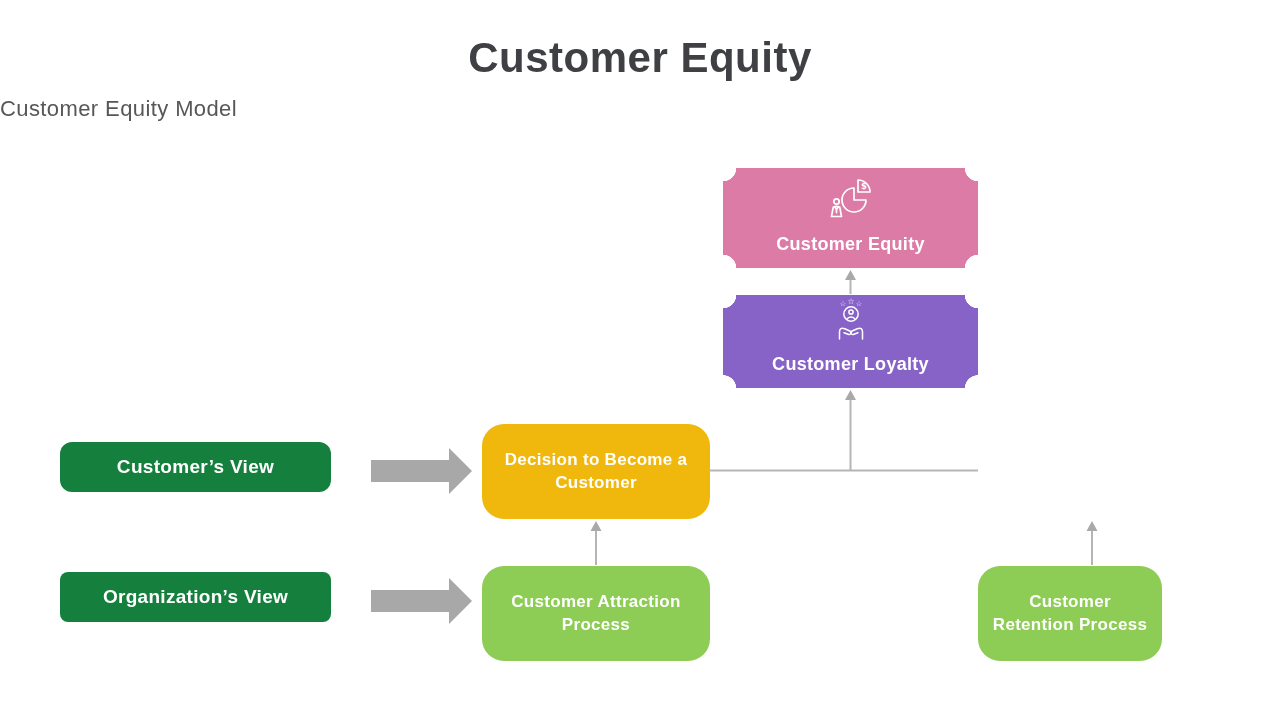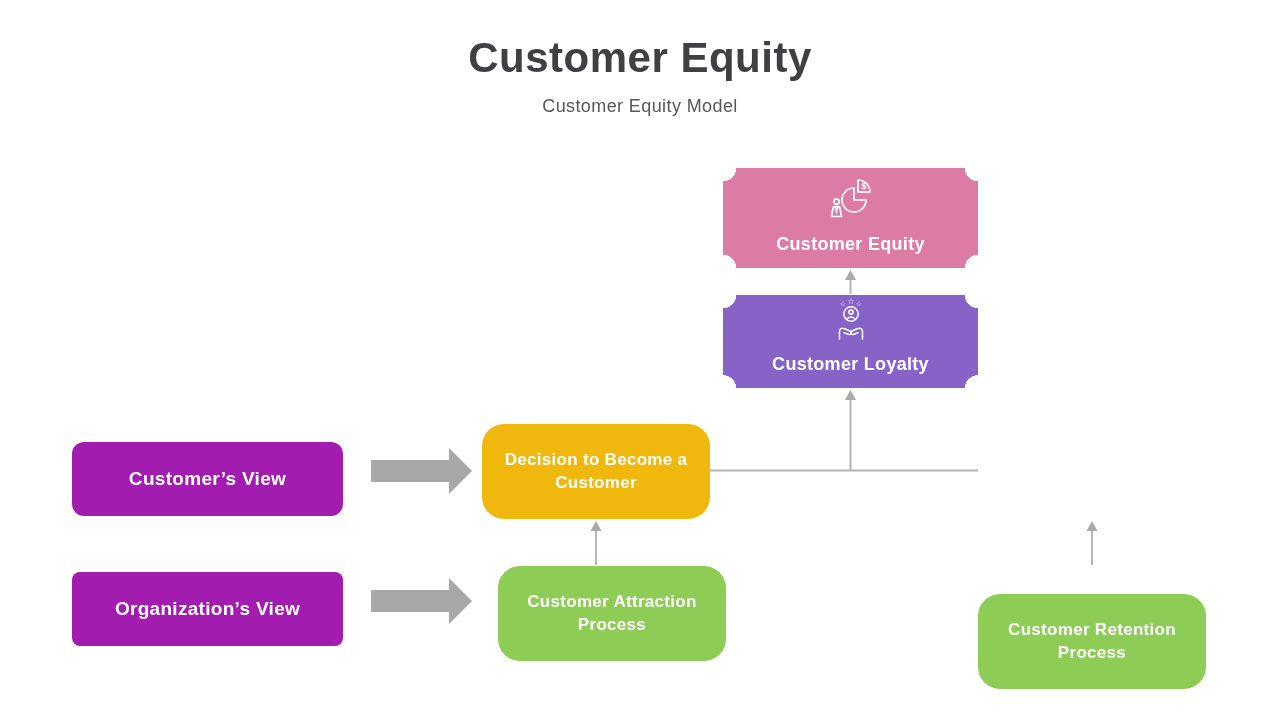--- a/index.html
+++ b/index.html
@@ -9,22 +9,22 @@
     position:relative;
   }
   .canvas{position:absolute;inset:0;}
 
   
   .title{
     position:absolute;top:34px;left:0;width:1280px;text-align:center;
     font-size:42px;font-weight:800;letter-spacing:.5px;color:#3e4043;margin:0;
   }
   .subtitle{
-    position:absolute;top:96px;left:0;width:1280px;text-align:center;
-    font-size:18px;font-weight:400;letter-spacing:.4px;color:#575757;
+    position:absolute;top:96px;left:0;width:1280px;text-align:left;
+    font-size:22px;font-weight:400;letter-spacing:.4px;color:#575757;
   }
 
   
   .node{
     position:absolute;display:flex;flex-direction:column;
     align-items:center;justify-content:center;text-align:center;
     color:#ffffff;font-weight:bold;box-sizing:border-box;
   }
   .node .node-label{width:100%;letter-spacing:.3px;}
 
@@ -38,33 +38,33 @@
       radial-gradient(circle at 100% 100%, transparent 13px, var(--c) 13.5px) 100% 100%/51% 51% no-repeat;
   }
 
   .pink  {--c:#dd7ba7;}
   .purple{--c:#8763c8;}
 
   .node-equity  {left:723px;top:168px;width:255px;height:100px;font-size:18px;}
   .node-loyalty {left:723px;top:295px;width:255px;height:93px; font-size:18px;}
 
   .blue-box{
-    background:#a21caf;border-radius:12px;font-size:19px;
-    left:72px;width:271px;height:74px;
+    background:#15803d;border-radius:12px;font-size:19px;
+    left:60px;width:271px;height:50px;
   }
   .node-customers-view    {top:442px;}
   .node-organizations-view{top:572px;border-radius:8px;}
 
   .round-box{border-radius:22px;font-size:17px;line-height:1.3;padding:6px 14px;}
   .yellow{background:#f0b80c;}
   .green {background:#8dcc55;}
   .node-decision    {left:482px;top:424px;width:228px;height:95px;align-items:flex-end;}
   .node-satisfaction{left:978px;top:424px;width:228px;height:95px;}
-  .node-attraction  {left:482px;top:566px;width:228px;height:95px;margin-left:16px;}
-  .node-retention   {left:978px;top:594px;width:228px;height:95px;}
+  .node-attraction  {left:482px;top:566px;width:228px;height:95px;}
+  .node-retention   {left:978px;top:566px;width:184px;height:95px;}
 
   
   .connectors{position:absolute;left:0;top:0;pointer-events:none;}
   .big-arrow{position:absolute;width:101px;height:46px;}
   .big-arrow-1{left:371px;top:448px;}
   .big-arrow-2{left:371px;top:578px;}
 
   .icon{display:block;}
 </style>
 </head>

